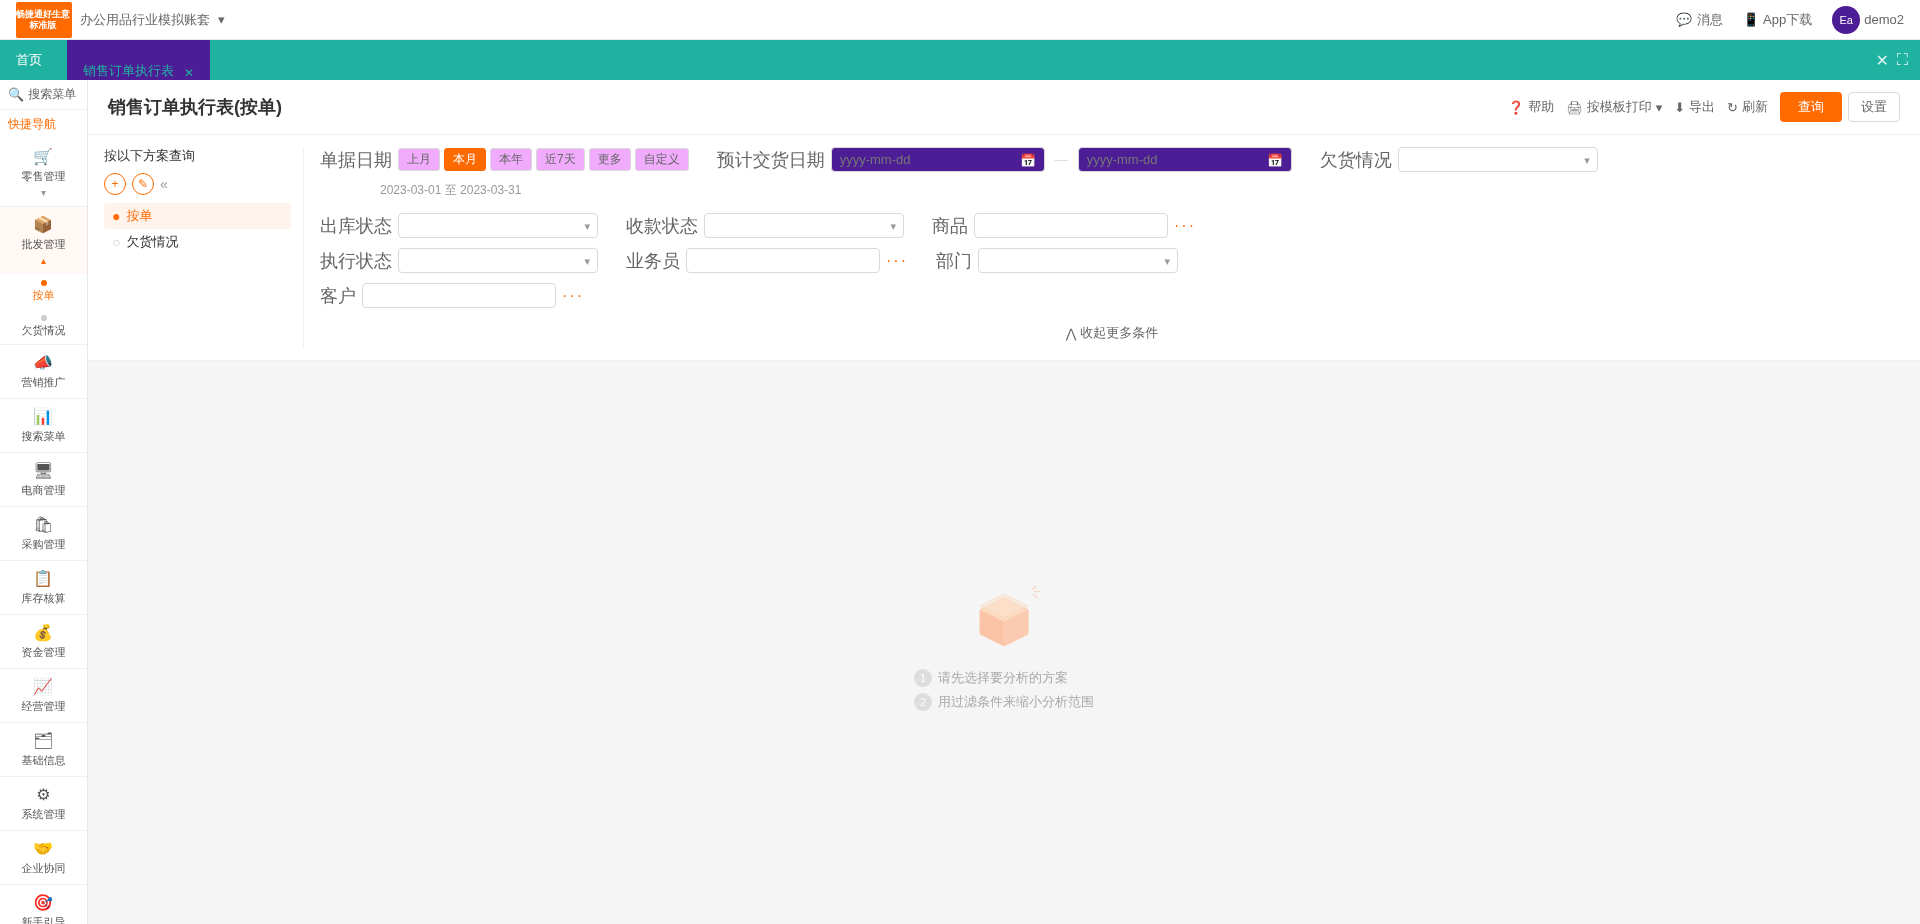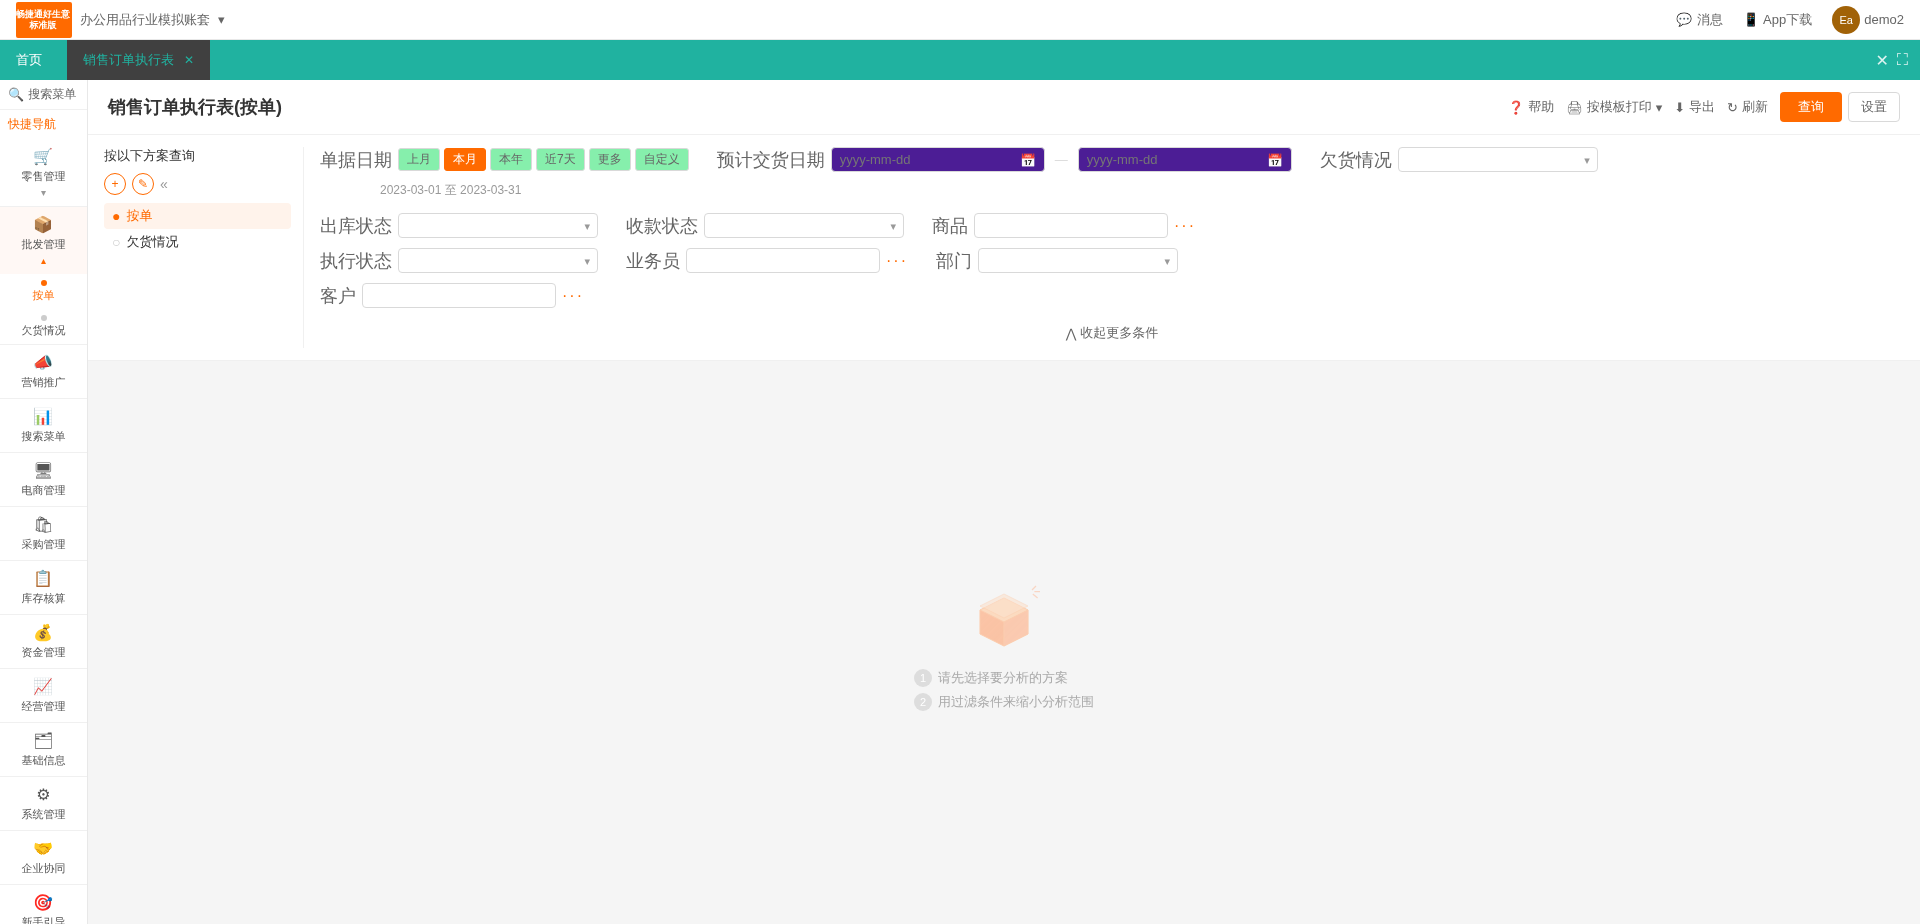--- a/index.html
+++ b/index.html
@@ -7,27 +7,27 @@
 
     
     .topbar { height: 40px; background: #fff; display: flex; align-items: center; justify-content: space-between; padding: 0 16px; border-bottom: 1px solid #e8e8e8; flex-shrink: 0; }
     .topbar-left { display: flex; align-items: center; gap: 8px; }
     .logo-box { width: 56px; height: 36px; background: #ff6a00; border-radius: 2px; display: flex; align-items: center; justify-content: flex-start; }
     .logo-text { color: #fff; font-size: 10px; font-weight: bold; line-height: 1.2; text-align: center; }
     .topbar-title { font-size: 13px; color: #666; }
     .topbar-dropdown { font-size: 13px; color: #666; cursor: pointer; }
     .topbar-right { display: flex; align-items: center; gap: 20px; color: #666; }
     .topbar-right-item { display: flex; align-items: center; gap: 4px; cursor: pointer; font-size: 13px; }
-    .avatar { width: 28px; height: 28px; border-radius: 50%; background: #a16207; display: flex; align-items: center; justify-content: center; color: #fff; font-size: 11px; }
+    .avatar { width: 28px; height: 28px; border-radius: 50%; background: #4c1d95; display: flex; align-items: center; justify-content: center; color: #fff; font-size: 11px; }
 
     
     .tabbar { height: 40px; background: #20b2a0; display: flex; align-items: center; padding: 0 0; flex-shrink: 0; gap: 9px; }
     .tab-item { height: 40px; padding: 0 16px; display: flex; align-items: center; cursor: pointer; font-size: 13px; color: rgba(255,255,255,0.85); gap: 6px; }
     .tab-item.home { color: #fff; }
-    .tab-item.active { background: #404040; color: #20b2a0; border-radius: 0; }
+    .tab-item.active { background: #4c1d95; color: #20b2a0; border-radius: 0; align-items: flex-end; }
     .tab-close { font-size: 12px; color: #20b2a0; cursor: pointer; margin-left: 4px; }
     .tabbar-right { margin-left: auto; display: flex; align-items: center; gap: 8px; padding-right: 12px; }
     .tabbar-icon-btn { color: rgba(255,255,255,0.85); cursor: pointer; font-size: 16px; }
 
     
     .main-container { display: flex; flex: 1; overflow: hidden; }
 
     
     .sidebar { width: 88px; background: #fff; border-right: 1px solid #e8e8e8; display: flex; flex-direction: column; overflow-y: auto; flex-shrink: 0; }
     .sidebar-search { padding: 6px 8px; display: flex; align-items: center; gap: 4px; cursor: pointer; color: #666; border-bottom: 1px solid #f0f0f0; }
@@ -62,21 +62,21 @@
     .icon-btn-small { width: 22px; height: 22px; border-radius: 50%; border: 1px solid #ff6a00; color: #ff6a00; display: flex; align-items: center; justify-content: center; cursor: pointer; font-size: 12px; }
     .collapse-btn { cursor: pointer; color: #999; font-size: 14px; }
     .filter-left-item { display: flex; align-items: center; gap: 6px; padding: 4px 8px; cursor: pointer; border-radius: 4px; font-size: 13px; }
     .filter-left-item.active { background: #fff3eb; color: #ff6a00; }
     .filter-left-item .item-icon { font-size: 14px; }
     .filter-right { flex: 1; padding-left: 16px; }
     .filter-row { display: flex; align-items: center; gap: 12px; margin-bottom: 10px; flex-wrap: wrap; }
     .filter-field { display: flex; align-items: center; gap: 6px; }
     .filter-label { font-size: 18px; color: #666; white-space: nowrap; }
     .filter-date-group { display: flex; align-items: center; gap: 4px; }
-    .date-quick-btn { padding: 2px 8px; border-radius: 3px; border: 1px solid #d9d9d9; font-size: 12px; cursor: pointer; color: #666; background: #86efac; }
+    .date-quick-btn { padding: 2px 8px; border-radius: 3px; border: 1px solid #d9d9d9; font-size: 12px; cursor: pointer; color: #666; background: #f0abfc; }
     .date-quick-btn.active { background: #ff6a00; color: #fff; border-color: #ff6a00; }
     .date-range-text { font-size: 12px; color: #999; }
     .filter-input { border: 1px solid #d9d9d9; border-radius: 4px; padding: 4px 8px; font-size: 13px; color: #333; background: #fff; outline: none; }
     .filter-select { border: 1px solid #d9d9d9; border-radius: 4px; padding: 4px 24px 4px 8px; font-size: 13px; color: #999; background: #fff; outline: none; appearance: none; cursor: pointer; min-width: 200px; }
     .filter-select-wrap { position: relative; display: inline-block; }
     .filter-select-wrap .chevron { position: absolute; right: 8px; top: 50%; transform: translateY(-50%); color: #999; pointer-events: none; font-size: 11px; }
     .date-input-wrap { position: relative; display: inline-block; }
     .date-input-wrap .calendar-icon { position: absolute; right: 8px; top: 50%; transform: translateY(-50%); color: #ff6a00; pointer-events: none; font-size: 13px; }
     .filter-input-date { border: 1px solid #d9d9d9; border-radius: 4px; padding: 4px 28px 4px 8px; font-size: 13px; color: #999; background: #4c1d95; outline: none; min-width: 120px; }
     .filter-divider { color: #d9d9d9; }

